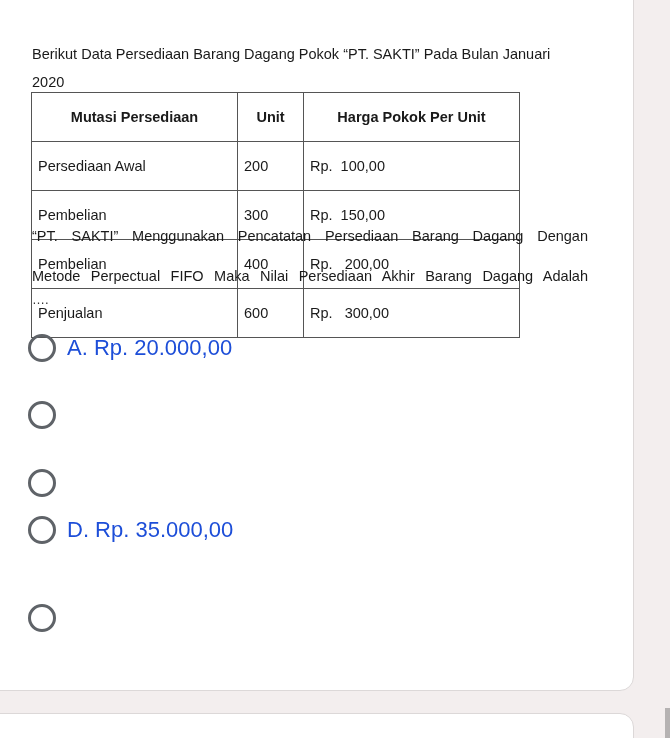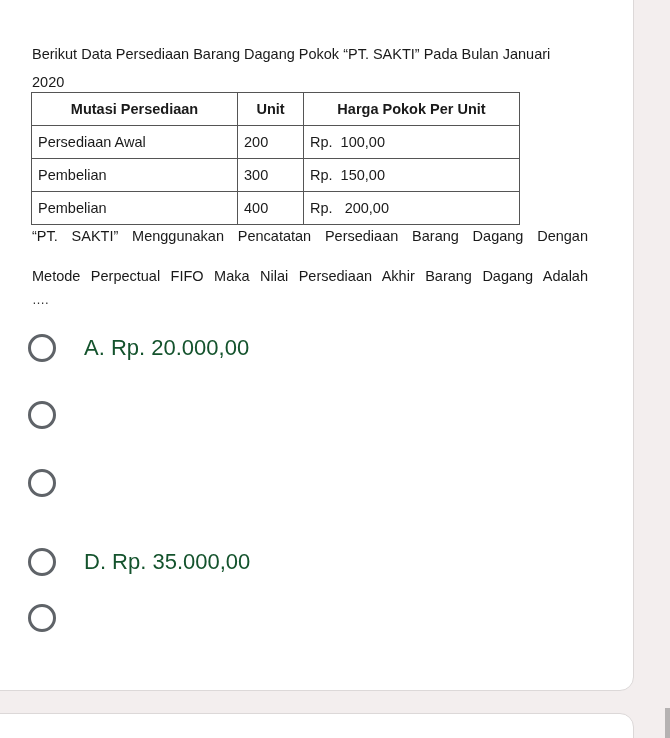--- a/index.html
+++ b/index.html
@@ -3,29 +3,29 @@
 <meta charset="utf-8">
 <style>
   html, body { margin:0; padding:0; }
   body { width:670px; height:738px; background:#f3eeee; position:relative; overflow:hidden; font-family:"Liberation Sans", sans-serif; }
   .card { position:absolute; left:-10px; top:-20px; width:644px; height:711px; background:#fff; border:1px solid #dcd8d8; border-radius:0 0 14px 0; box-sizing:border-box; }
   .card2 { position:absolute; left:-10px; top:713px; width:644px; height:60px; background:#fff; border:1px solid #dcd8d8; border-radius:0 14px 0 0; box-sizing:border-box; }
   .scrollbar { position:absolute; left:665px; top:708px; width:5px; height:30px; background:#b5b2b2; }
   .q { position:absolute; left:32px; color:#1a1a1a; font-size:14.5px; }
   .q1 { top:40px; line-height:28px; width:560px; }
   table { position:absolute; left:31px; top:92px; border-collapse:collapse; font-size:14.5px; color:#1a1a1a; }
-  td, th { border:1px solid #555; height:27px; padding:8px 6px; box-sizing:border-box; }
+  td, th { border:1px solid #555; height:27px; padding:16px 6px; box-sizing:border-box; }
   th { font-weight:bold; text-align:center; }
   .c1 { width:206px; } .c2 { width:66px; } .c3 { width:216px; }
   .q2 { top:222px; line-height:28px; width:556px; text-align:justify; text-align-last:justify; }
   .q2b { top:262px; line-height:28px; width:556px; text-align:justify; text-align-last:justify; }
   .dots { top:292px; font-size:13px; color:#333; }
   .opt { position:absolute; left:28px; display:flex; align-items:center; height:36px; cursor:pointer; }
   .radio { width:28px; height:28px; border:3px solid #5f6368; border-radius:50%; box-sizing:border-box; }
-  .opt-label { margin-left:28px; font-size:22px; color:#14532d; }
+  .opt-label { margin-left:11px; font-size:22px; color:#1d4ed8; }
 </style>
 </head>
 <body>
 
 <div class="card"></div>
 <div class="card2"></div>
 <div class="scrollbar"></div>
 
 <div class="q q1">
   <div>Berikut Data Persediaan Barang Dagang Pokok “PT. SAKTI” Pada Bulan Januari</div>
@@ -47,36 +47,41 @@
   <tr>
     <td>Pembelian</td>
     <td>300</td>
     <td style="white-space:pre">Rp.  150,00</td>
   </tr>
   <tr>
     <td>Pembelian</td>
     <td>400</td>
     <td style="white-space:pre">Rp.   200,00</td>
   </tr>
+  <tr>
+    <td>Penjualan</td>
+    <td>600</td>
+    <td style="white-space:pre">Rp.   300,00</td>
+  </tr>
 </tbody>
   </table>
 
 <div class="q q2">“PT. SAKTI” Menggunakan Pencatatan Persediaan Barang Dagang Dengan</div>
 <div class="q q2b">Metode Perpectual FIFO Maka Nilai Persediaan Akhir Barang Dagang Adalah</div>
 <div class="q dots">….</div>
 
 <div class="opt" style="top:330px">
   <div class="radio"></div>
   <span class="opt-label">A. Rp. 20.000,00</span>
 </div>
 <div class="opt" style="top:397px">
   <div class="radio"></div>
 </div>
 <div class="opt" style="top:465px">
   <div class="radio"></div>
 </div>
-<div class="opt" style="top:544px">
+<div class="opt" style="top:512px">
   <div class="radio"></div>
   <span class="opt-label">D. Rp. 35.000,00</span>
 </div>
 <div class="opt" style="top:600px">
   <div class="radio"></div>
 </div>
 
 </body></html>

